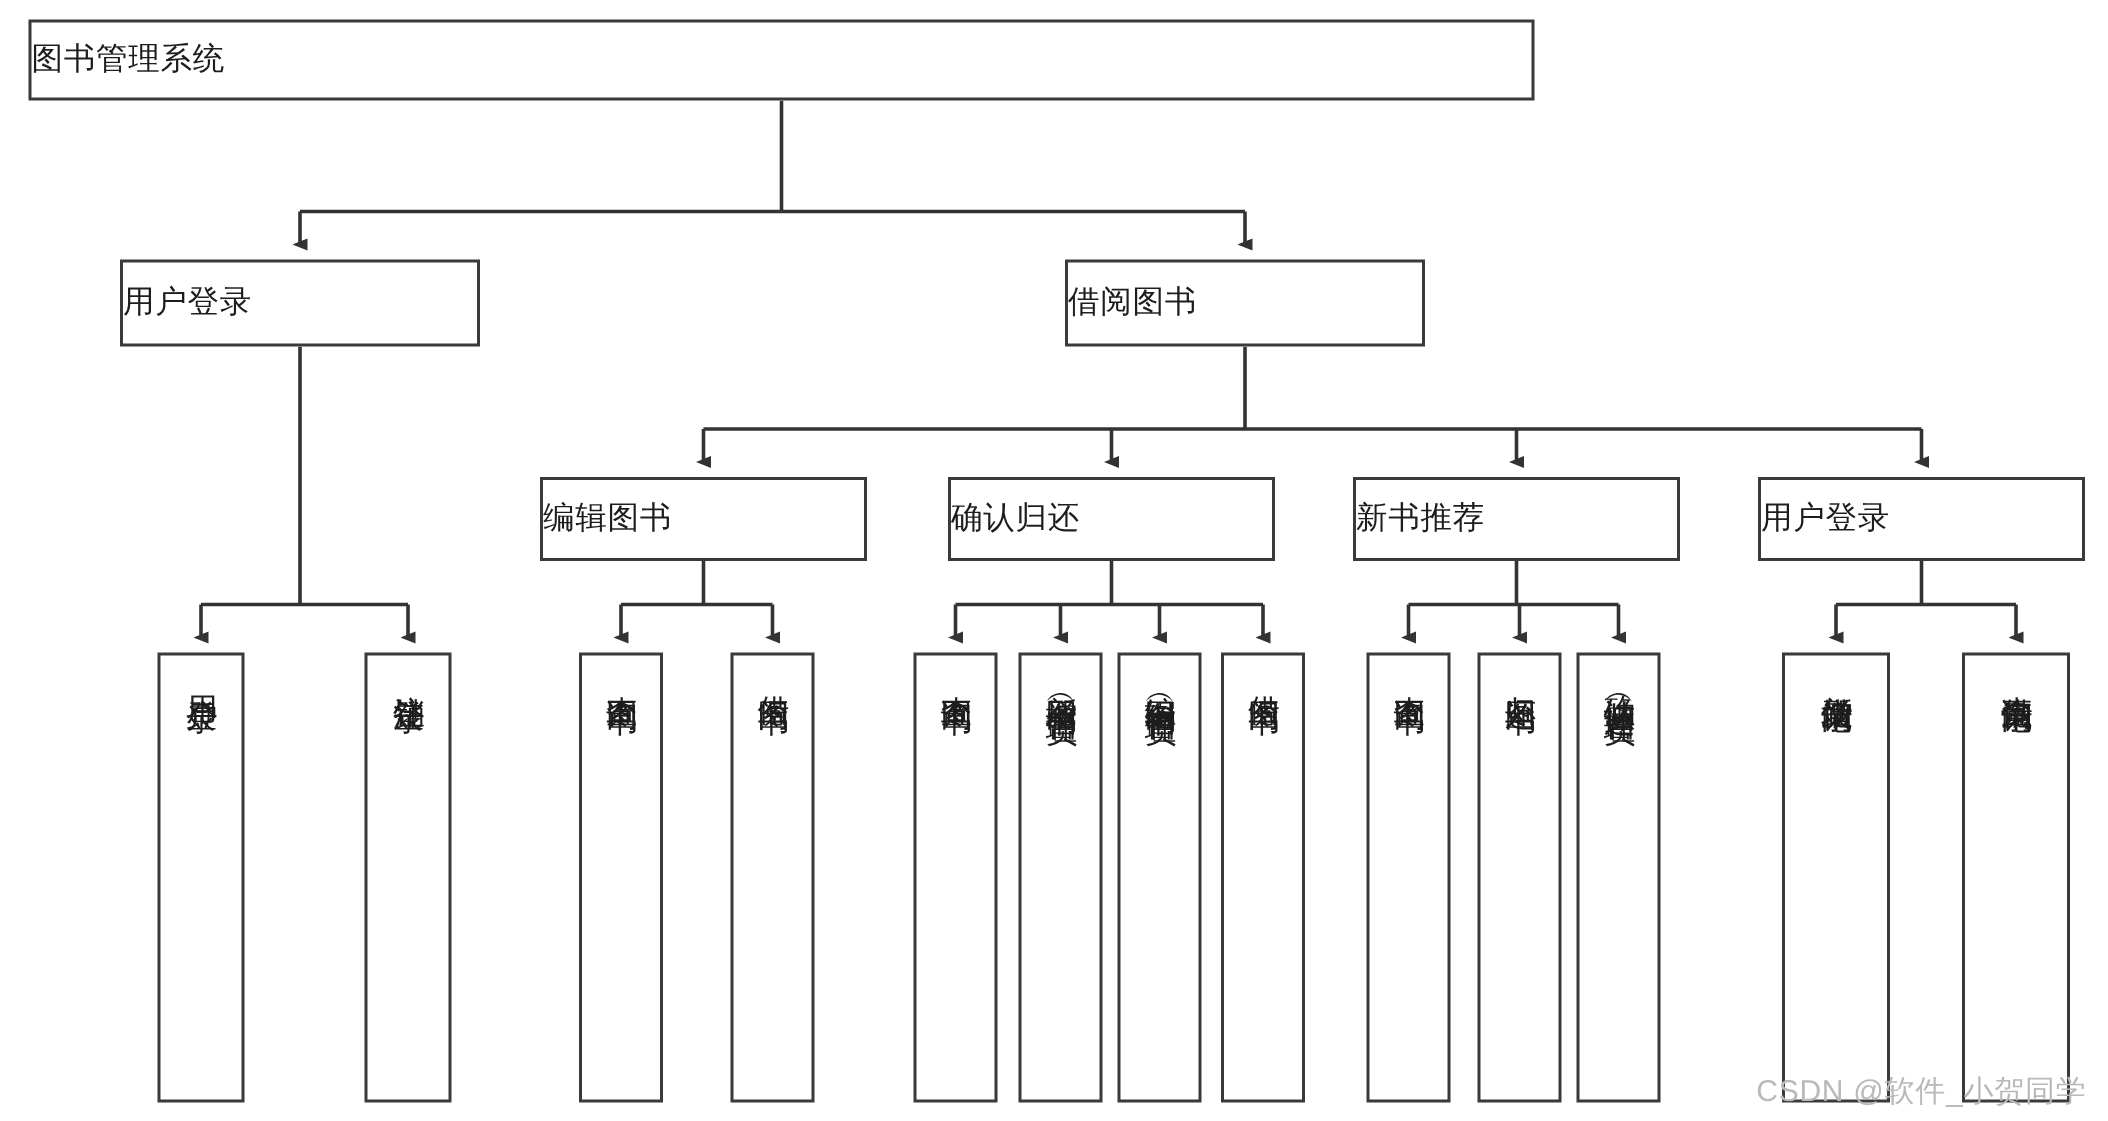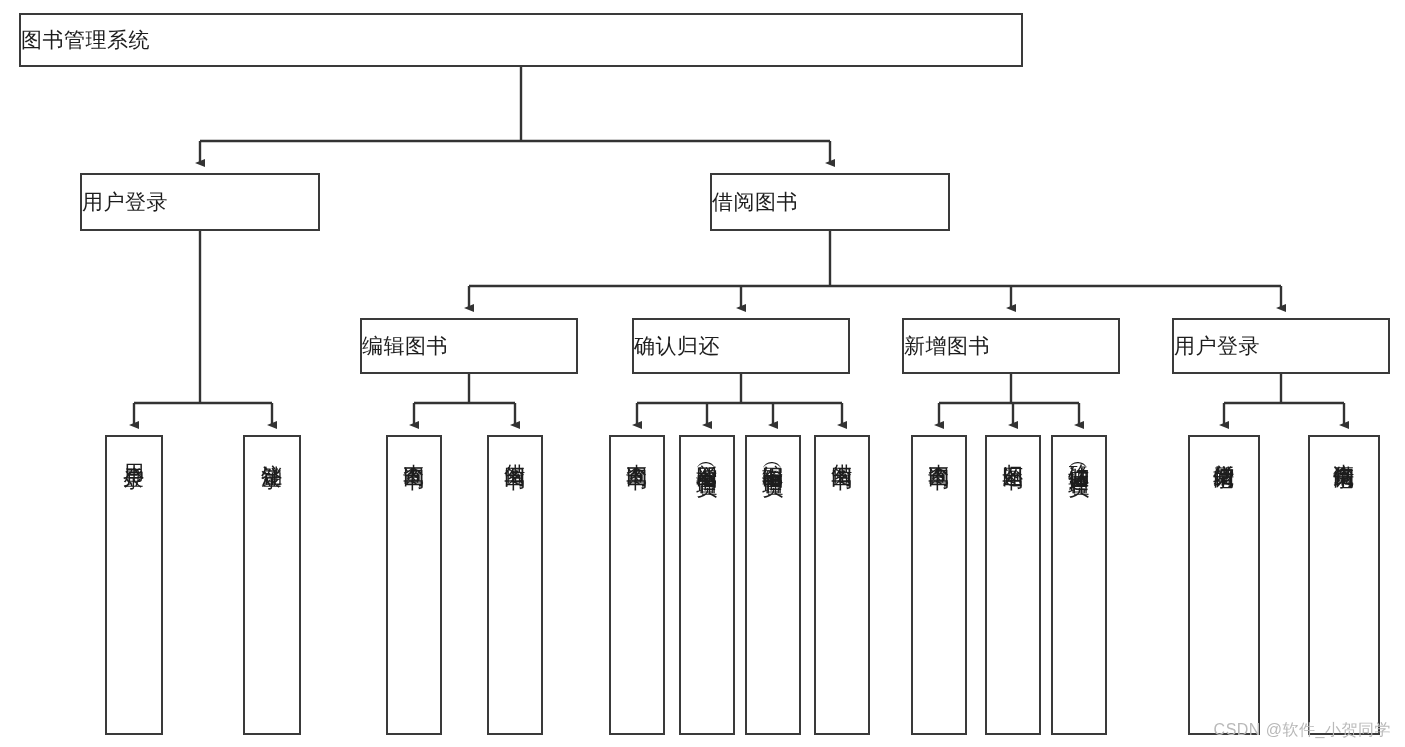--- a/index.html
+++ b/index.html
@@ -58,21 +58,21 @@
     letter-spacing:2px;
     white-space:nowrap;
   }
   .node.vert.wide .label{
     letter-spacing:1px;
   }
   #watermark{
     position:absolute;
     right:14px;
     bottom:6px;
-    font-size:16px;
+    font-size:20px;
     color:#b9b9b9;
     letter-spacing:0.5px;
     z-index:5;
     white-space:nowrap;
   }
 </style>
 </head>
 <body>
 
 <div id="canvas">
@@ -130,21 +130,21 @@
       <div class="node horiz wide" style="left: 710px; top: 173px; width: 240px; height: 58px;">
         <span class="label">借阅图书</span>
       </div>
       <div class="node horiz wide" style="left: 360px; top: 318px; width: 218px; height: 56px;">
         <span class="label">编辑图书</span>
       </div>
       <div class="node horiz wide" style="left: 632px; top: 318px; width: 218px; height: 56px;">
         <span class="label">确认归还</span>
       </div>
       <div class="node horiz wide" style="left: 902px; top: 318px; width: 218px; height: 56px;">
-        <span class="label">新增图书</span>
+        <span class="label">新书推荐</span>
       </div>
       <div class="node horiz wide" style="left: 1172px; top: 318px; width: 218px; height: 56px;">
         <span class="label">用户登录</span>
       </div>
       <div class="node vert" style="left: 105px; top: 435px; width: 58px; height: 300px;">
         <span class="label">用户登录</span>
       </div>
       <div class="node vert" style="left: 243px; top: 435px; width: 58px; height: 300px;">
         <span class="label">注销登录</span>
       </div>

